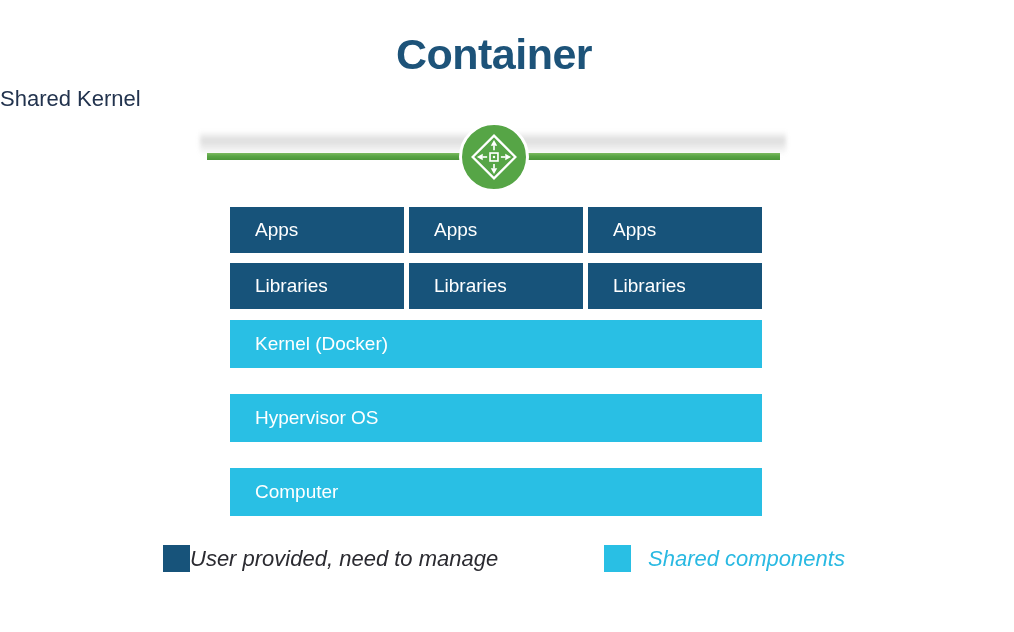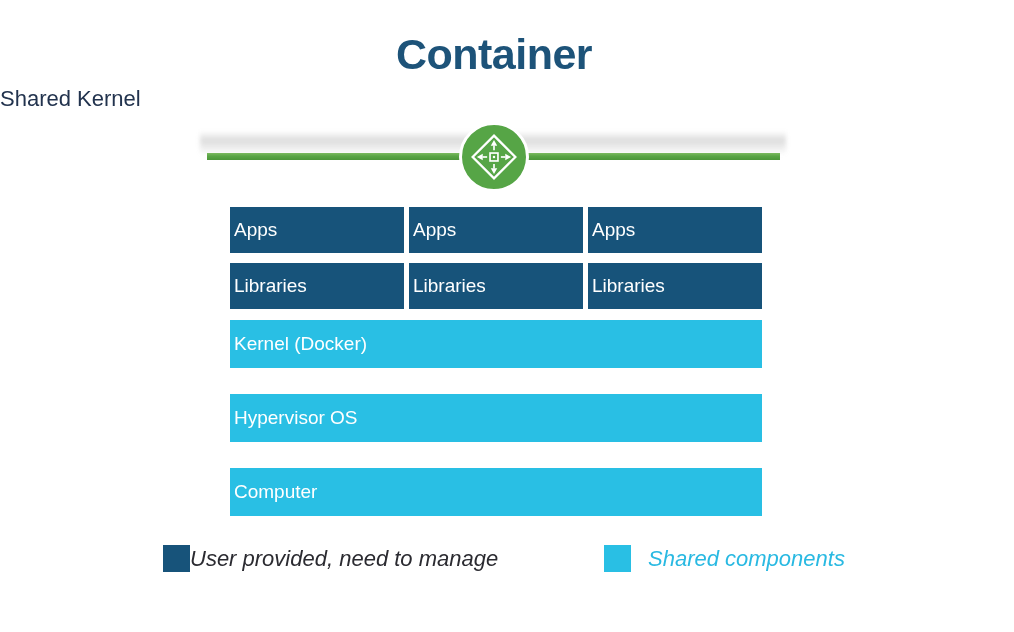--- a/index.html
+++ b/index.html
@@ -52,21 +52,21 @@
   .stack { position: absolute; left: 230px; top: 207px; width: 532px; }
   .row3 {
     display: grid; grid-template-columns: repeat(3, 1fr); gap: 5px;
   }
   .row3.apps { margin-bottom: 10px; }
   .row3.libs { margin-bottom: 11px; }
   .cell, .fullrow {
     color: #ffffff;
     font-size: 19px;
     display: flex; align-items: center;
-    padding-left: 4px;
+    padding-left: 25px;
     box-sizing: border-box;
   }
   .cell { height: 46px; background: var(--color-user, #17537a); }
   .fullrow { height: 48px; background: var(--color-shared, #29bfe4); margin-bottom: 26px; }
   .fullrow:last-child { margin-bottom: 1px; }
 
   
   .legend-item { position: absolute; top: 545px; display: flex; align-items: center; }
   .legend-item.first { left: 163px; }
   .legend-item.second { left: 580px; margin-left: 24px; }

